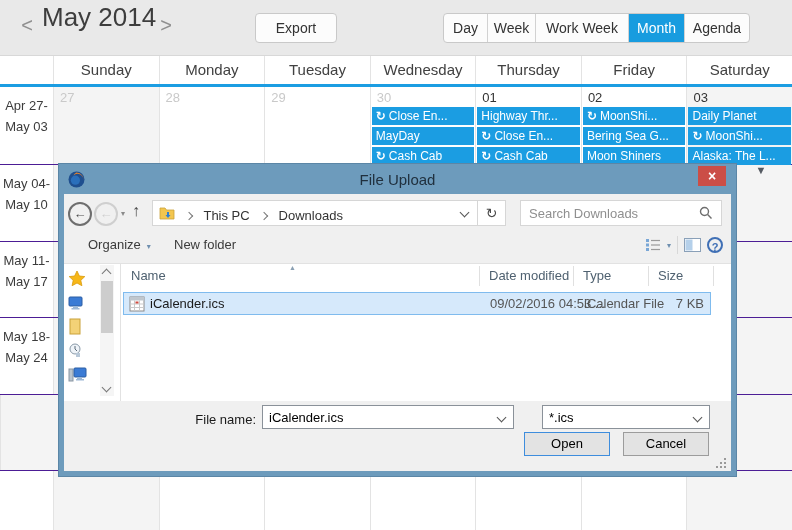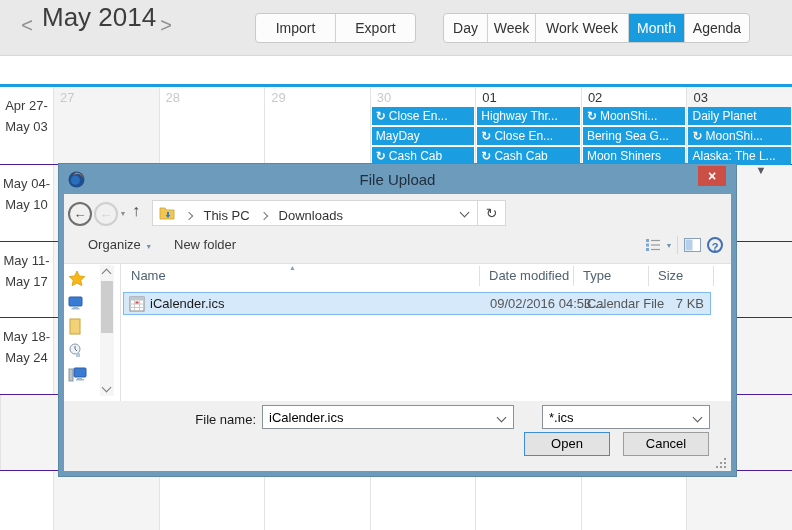--- a/index.html
+++ b/index.html
@@ -105,33 +105,42 @@
 <body>
 
 <div id="screen">
 
   <div class="topbar">
     <div class="nav-chev" style="left:18px;">&lt;</div>
     <div class="cal-title">May 2014</div>
     <div class="nav-chev" style="left:157px;">&gt;</div>
 
     <div class="btn-group" style="left:255px;">
-      <div class="gbtn" style="width:79px;">Import</div>
       <div class="gbtn" style="width:80px;">Export</div>
     </div>
 
     <div class="btn-group" style="left:443px;justify-content:flex-end;">
       <div class="gbtn" style="width:43px;">Day</div>
       <div class="gbtn" style="width:48px;">Week</div>
       <div class="gbtn" style="width:93px;">Work Week</div>
       <div class="gbtn active" style="width:56px;">Month</div>
       <div class="gbtn" style="width:65px;">Agenda</div>
     </div>
   </div>
 
+  <div class="dayheader">
+    <div class="dh-label"></div>
+    <div class="dh-cell">Sunday</div>
+    <div class="dh-cell">Monday</div>
+    <div class="dh-cell">Tuesday</div>
+    <div class="dh-cell">Wednesday</div>
+    <div class="dh-cell">Thursday</div>
+    <div class="dh-cell">Friday</div>
+    <div class="dh-cell">Saturday</div>
+  </div>
   <div class="blueline"></div>
 
   <div class="mrow" style="top:87px;height:78px;">
     <div class="wk-label">
       <span>Apr 27-</span><br><span>May 03</span>
     </div>
     <div class="mcell wkend">
         <div class="mdate muted">27</div>
       </div>
     <div class="mcell">
@@ -244,20 +253,27 @@
         <div style="position:absolute;left:26px;top:5px;white-space:nowrap;">
           <span class="chv-r"></span>
           <span class="crumb">This PC</span>
           <span class="chv-r"></span>
           <span class="crumb">Downloads</span>
         </div>
         <span class="chv-d addr-chv"></span>
       </div>
       <div class="refreshbox">↻</div>
 
+      <div class="searchbox">
+        <div class="searchtext">Search Downloads</div>
+        <svg class="mag" width="14" height="14" viewBox="0 0 14 14">
+          <circle cx="5.5" cy="5.5" r="4" fill="none" stroke="#6e6e6e" stroke-width="1.4"></circle>
+          <line x1="8.6" y1="8.6" x2="12.5" y2="12.5" stroke="#6e6e6e" stroke-width="1.4"></line>
+        </svg>
+      </div>
 
       <div class="toolrow">
         <div class="toollink" style="left:24px;">
           <span>Organize</span><span class="org-drop">▾</span>
         </div>
         <div class="toollink" style="left:110px;">New folder</div>
         <div class="viewicons">
           <svg width="16" height="14" viewBox="0 0 16 14">
             <rect x="1" y="1" width="3" height="3" fill="#7aa7d6"></rect>
               <line x1="6" y1="2.5" x2="15" y2="2.5" stroke="#9a9a9a" stroke-width="1.2"></line>

